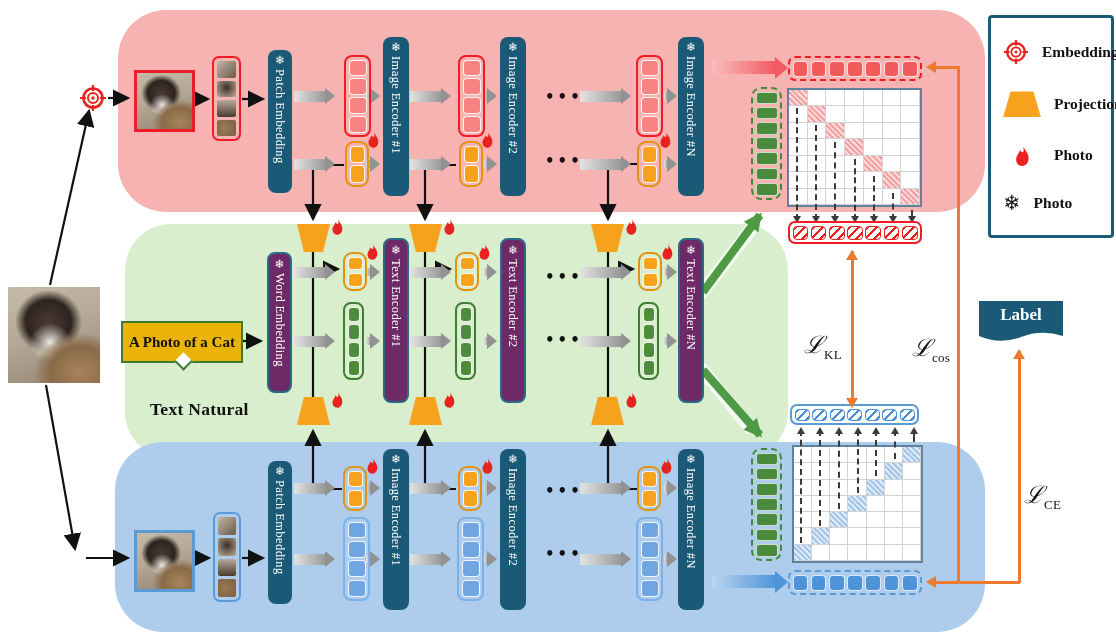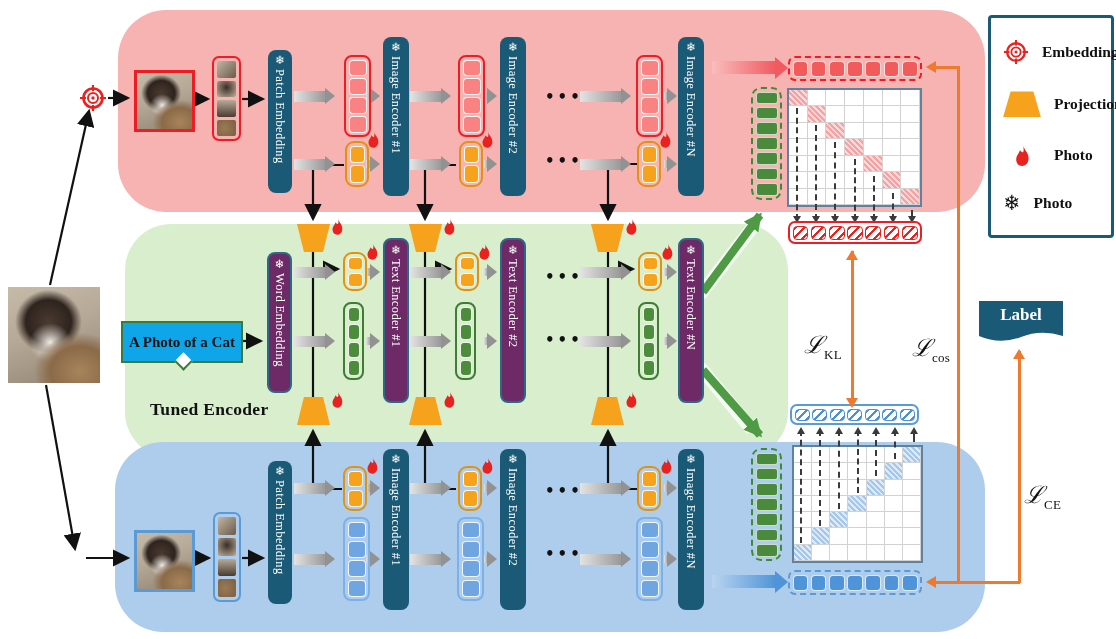--- a/index.html
+++ b/index.html
@@ -69,21 +69,21 @@
   
   .oline{position:absolute;background:var(--oline,#ed7a2f);z-index:2;}
   .oah{position:absolute;width:0;height:0;z-index:2;}
   .oah.left{border:6px solid transparent;border-right:10px solid var(--oline,#ed7a2f);}
   .oah.up{border:6px solid transparent;border-bottom:10px solid var(--oline,#ed7a2f);}
   .oah.down{border:6px solid transparent;border-top:10px solid var(--oline,#ed7a2f);}
   
   .loss{position:absolute;z-index:3;font-style:italic;font-size:24px;}
   .loss sub{font-size:13px;font-style:normal;letter-spacing:.3px;}
   .dots{position:absolute;z-index:2;font-size:15px;font-weight:700;letter-spacing:3px;font-family:"DejaVu Sans",sans-serif;}
-  #callout{position:absolute;z-index:2;background:#0ea5e9;border:2px solid #3d7a36;display:flex;align-items:center;
+  #callout{position:absolute;z-index:2;background:#eab308;border:2px solid #3d7a36;display:flex;align-items:center;
            justify-content:center;font-size:15px;font-weight:700;}
   #callout::after{content:'';position:absolute;left:46%;bottom:-7px;width:11px;height:11px;background:#fff;
            border-right:2px solid #3d7a36;border-bottom:2px solid #3d7a36;transform:rotate(45deg);}
   
   .cat{position:absolute;z-index:2;background:
        radial-gradient(80% 65% at 78% 88%, #a8845c 0%, #8a6a48 40%, rgba(0,0,0,0) 62%),
        radial-gradient(38% 34% at 46% 58%, #f3eee6 0%, rgba(0,0,0,0) 60%),
        radial-gradient(55% 50% at 44% 36%, #4a3a30 0%, #2e241e 45%, rgba(0,0,0,0) 66%),
        linear-gradient(160deg,#c6baa9 0%,#b5a896 45%,#8f8272 100%);}
   .cat.redb{border:3px solid var(--red,#ee1c25);}
@@ -202,21 +202,21 @@
       <div class="garrow" style="left: 580px; top: 482.5px; width: 42px; height: 11px;"></div>
       <div class="garrow" style="left: 664px; top: 484px; width: 4px; height: 8px;"></div>
       <div class="garrow" style="left: 294px; top: 553.5px; width: 32px; height: 11px;"></div>
       <div class="garrow" style="left: 366px; top: 555px; width: 5px; height: 8px;"></div>
       <div class="garrow" style="left: 410px; top: 553.5px; width: 32px; height: 11px;"></div>
       <div class="garrow" style="left: 484px; top: 555px; width: 4px; height: 8px;"></div>
       <div class="garrow" style="left: 580px; top: 553.5px; width: 42px; height: 11px;"></div>
       <div class="garrow" style="left: 664px; top: 555px; width: 4px; height: 8px;"></div>
     </div>
 
-  <div class="region-title" style="left:150px;top:399px;">Tuned Encoder</div>
+  <div class="region-title" style="left:150px;top:399px;">Text Natural</div>
 
   <div class="cat" style="left:8px;top:287px;width:92px;height:96px;"></div>
   <svg class="node" style="left:79px;top:84px;width:28px;height:28px;" viewBox="0 0 28 28">
       <use href="#targetP"></use>
     </svg>
   <div class="cat redb" style="left:134px;top:70px;width:55px;height:56px;"></div>
   <div class="patchstack redb" style="left:212px;top:56px;width:29px;height:85px;">
       <div class="cell"></div>
       <div class="cell"></div>
       <div class="cell"></div>

